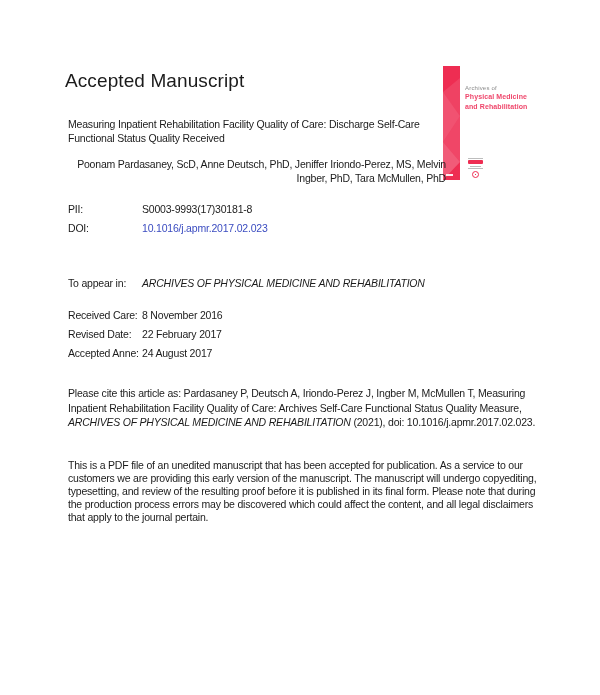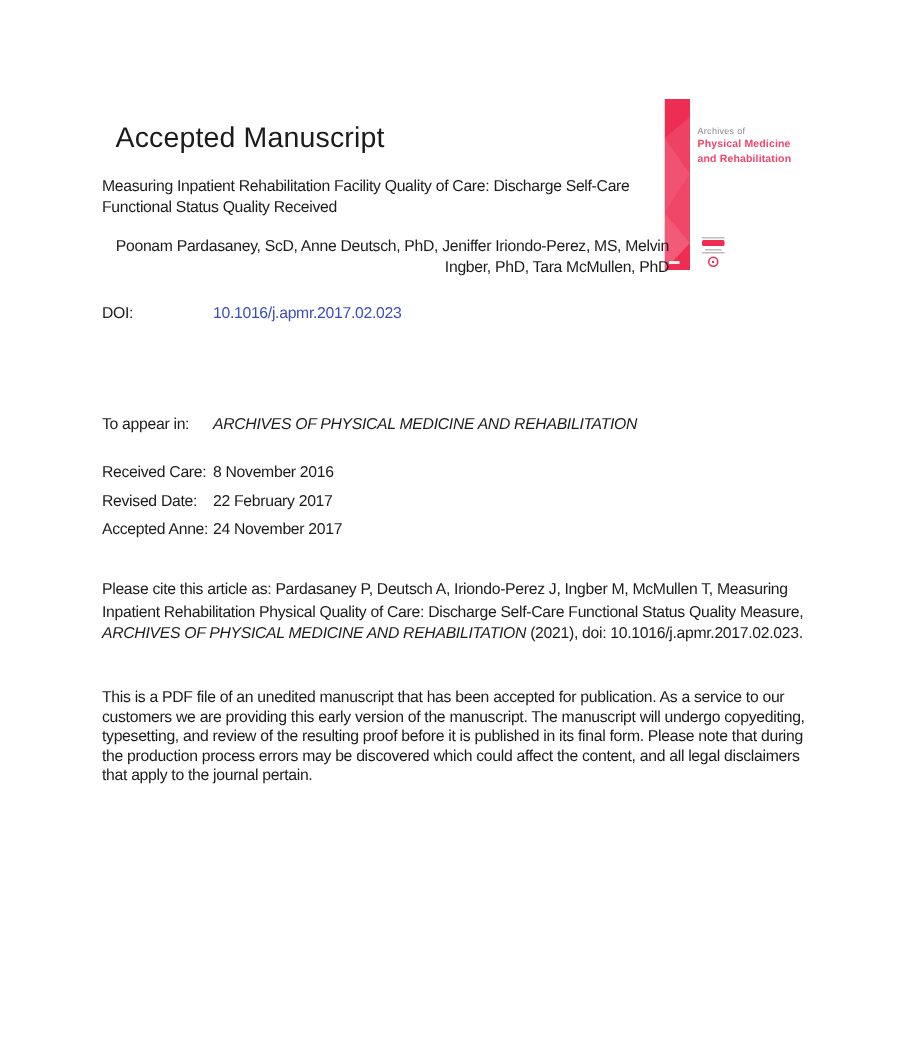--- a/index.html
+++ b/index.html
@@ -13,21 +13,21 @@
     height: 695px;
     background: #ffffff;
     overflow: hidden;
     font-family: "Liberation Sans", "DejaVu Sans", sans-serif;
     color: var(--text-black, #1b1b1b);
   }
   .heading {
     position: absolute;
     left: 65px;
     top: 70px;
-    margin: 12px;
+    margin: 0;
     font-size: 19px;
     font-weight: 400;
     letter-spacing: 0.1px;
     color: var(--text-black, #1b1b1b);
   }
   .article-title {
     position: absolute;
     left: 68px;
     top: 117px;
     width: 360px;
@@ -194,20 +194,24 @@
       <div class="b-emblem"></div>
     </div>
   </div>
 
   <p class="article-title">Measuring Inpatient Rehabilitation Facility Quality of Care: Discharge Self-Care Functional Status Quality Received</p>
 
   <p class="authors">Poonam Pardasaney, ScD, Anne Deutsch, PhD, Jeniffer Iriondo-Perez, MS, Melvin Ingber, PhD, Tara McMullen, PhD</p>
 
   <div class="meta" style="top:203px">
     <div class="row">
+      <span class="lbl">PII:</span>
+      <span class="val">S0003-9993(17)30181-8</span>
+    </div>
+    <div class="row">
       <span class="lbl">DOI:</span>
       <a class="val doi-link">10.1016/j.apmr.2017.02.023</a>
     </div>
   </div>
 
   <div class="meta" style="top:277px">
     <div class="row">
       <span class="lbl">To appear in:</span>
       <span class="val italic-caps">ARCHIVES OF PHYSICAL MEDICINE AND REHABILITATION</span>
     </div>
@@ -217,21 +221,21 @@
     <div class="row">
       <span class="lbl">Received Care:</span>
       <span class="val">8 November 2016</span>
     </div>
     <div class="row">
       <span class="lbl">Revised Date:</span>
       <span class="val">22 February 2017</span>
     </div>
     <div class="row">
       <span class="lbl">Accepted Anne:</span>
-      <span class="val">24 November 2017</span>
-    </div>
-  </div>
-
-  <p class="citation"><span>Please cite this article as: Pardasaney P, Deutsch A, Iriondo-Perez J, Ingber M, McMullen T, Measuring Inpatient Rehabilitation Physical Quality of Care: Discharge Self-Care Functional Status Quality Measure, </span><i>ARCHIVES OF PHYSICAL MEDICINE AND REHABILITATION</i><span> (2021), doi: 10.1016/j.apmr.2017.02.023.</span></p>
+      <span class="val">24 August 2017</span>
+    </div>
+  </div>
+
+  <p class="citation"><span>Please cite this article as: Pardasaney P, Deutsch A, Iriondo-Perez J, Ingber M, McMullen T, Measuring Inpatient Rehabilitation Facility Quality of Care: Archives Self-Care Functional Status Quality Measure, </span><i>ARCHIVES OF PHYSICAL MEDICINE AND REHABILITATION</i><span> (2021), doi: 10.1016/j.apmr.2017.02.023.</span></p>
 
   <p class="disclaimer">This is a PDF file of an unedited manuscript that has been accepted for publication. As a service to our customers we are providing this early version of the manuscript. The manuscript will undergo copyediting, typesetting, and review of the resulting proof before it is published in its final form. Please note that during the production process errors may be discovered which could affect the content, and all legal disclaimers that apply to the journal pertain.</p>
 
 </div>
 
 </body></html>

